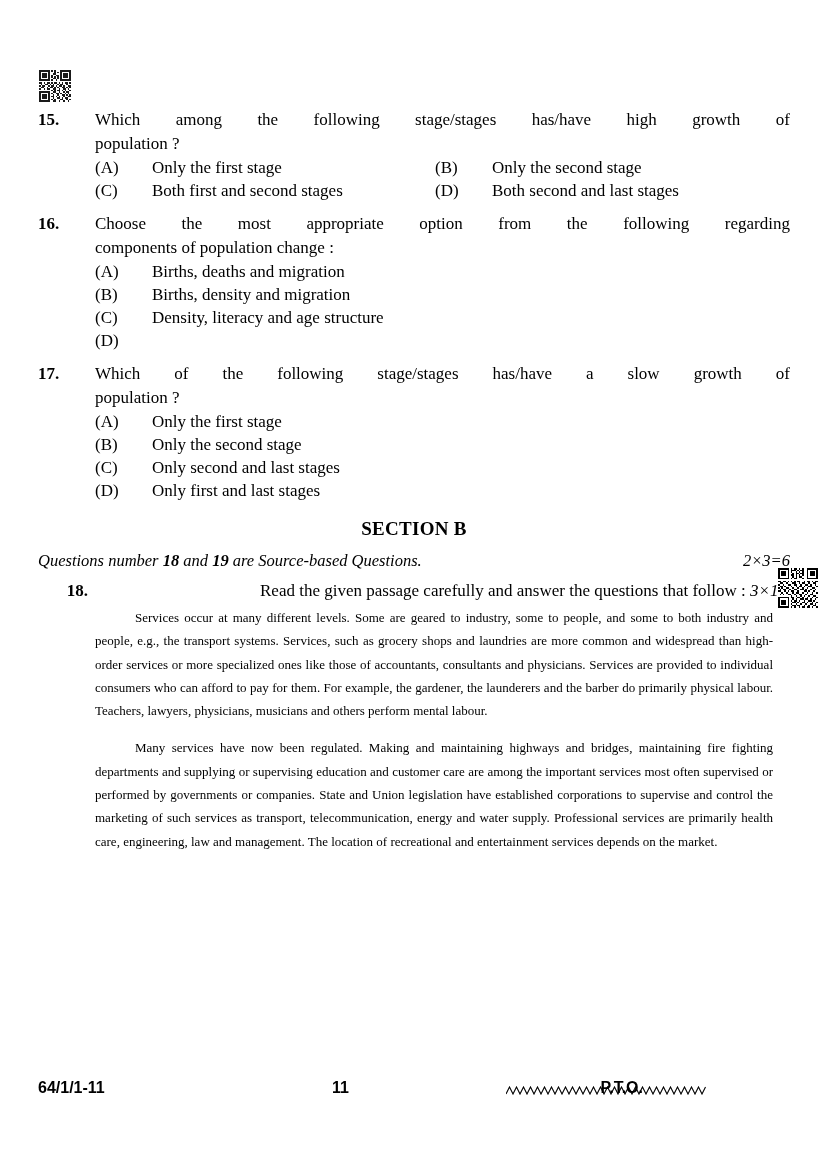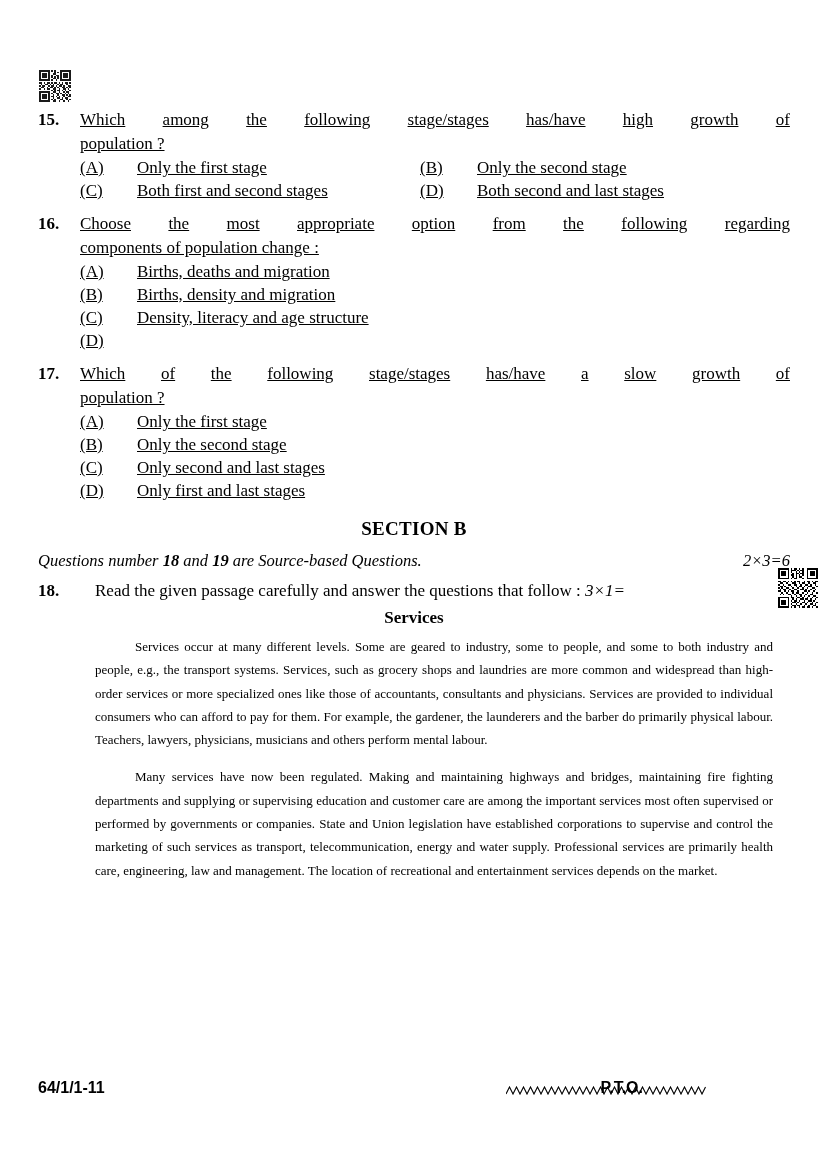--- a/index.html
+++ b/index.html
@@ -61,22 +61,21 @@
   .qnum {
     position: absolute;
     left: 0;
     top: 0;
     width: 50px;
     font-weight: bold;
     font-size: 17px;
     line-height: 23px;
   }
   .qbody {
-    margin-left: 42px;
-    text-decoration: underline;
+    margin-left: 57px;
   }
 
   
   .jline {
     display: flex;
     justify-content: space-between;
     font-size: 17px;
     line-height: 23.5px;
     white-space: nowrap;
   }
@@ -134,20 +133,21 @@
     top: 0;
     font-style: italic;
     font-size: 16.5px;
     white-space: nowrap;
   }
 
   
   .q18-line {
     position: relative;
     margin-bottom: 4px;
+    text-align: right;
   }
   .q18-line .qnum { top: 0; }
   .q18-text {
     margin-left: 57px;
     font-size: 17px;
     line-height: 23px;
     white-space: nowrap;
   }
   .q18-text .marks-inline {
     font-style: italic;
@@ -452,21 +452,20 @@
       <span class="marks">2×3=6</span>
     </div>
 
     <div class="qblock q18-line">
       <div class="qnum">18.</div>
       <div class="q18-text">
         <span>Read the given passage carefully and answer the questions that follow : </span><span class="marks-inline">3×1=</span>
       </div>
     </div>
 
-    <div class="passage-title">Services</div>
 
     <div class="passage">
       <p>Services occur at many different levels. Some are geared to industry, some to people, and some to both industry and people, e.g., the transport systems. Services, such as grocery shops and laundries are more common and widespread than high-order services or more specialized ones like those of accountants, consultants and physicians. Services are provided to individual consumers who can afford to pay for them. For example, the gardener, the launderers and the barber do primarily physical labour. Teachers, lawyers, physicians, musicians and others perform mental labour.</p>
       <p>Many services have now been regulated. Making and maintaining highways and bridges, maintaining fire fighting departments and supplying or supervising education and customer care are among the important services most often supervised or performed by governments or companies. State and Union legislation have established corporations to supervise and control the marketing of such services as transport, telecommunication, energy and water supply. Professional services are primarily health care, engineering, law and management. The location of recreational and entertainment services depends on the market.</p>
     </div>
 
   </div>
 
   <svg class="qr qr-mid" viewBox="0 0 25 25" shape-rendering="crispEdges">
     <rect width="25" height="25" fill="#ffffff"></rect>
@@ -628,19 +627,20 @@
       <rect x="13" y="24" width="1" height="1"></rect>
         <rect x="15" y="24" width="2" height="1"></rect>
       <rect x="18" y="24" width="2" height="1"></rect>
         <rect x="21" y="24" width="1" height="1"></rect>
       <rect x="24" y="24" width="1" height="1"></rect>
     </g>
   </svg>
 
   <div class="footer">
     <span class="footer-left">64/1/1-11</span>
+    <span class="footer-page">11</span>
     <svg class="footer-zigzag" viewBox="0 0 200 14" preserveAspectRatio="none">
       <polyline points="0,10 3.5,3 7,10 10.5,3 14,10 17.5,3 21,10 24.5,3 28,10 31.5,3 35,10 38.5,3 42,10 45.5,3 49,10 52.5,3 56,10 59.5,3 63,10 66.5,3 70,10 73.5,3 77,10 80.5,3 84,10 87.5,3 91,10 94.5,3 98,10 101.5,3 105,10 108.5,3 112,10 115.5,3 119,10 122.5,3 126,10 129.5,3 133,10 136.5,3 140,10 143.5,3 147,10 150.5,3 154,10 157.5,3 161,10 164.5,3 168,10 171.5,3 175,10 178.5,3 182,10 185.5,3 189,10 192.5,3 196,10 199.5,3" fill="none" stroke="#000000" stroke-width="1.1"></polyline>
     </svg>
     <span class="footer-right">P.T.O.</span>
   </div>
 
 </div>
 
 </body></html>

